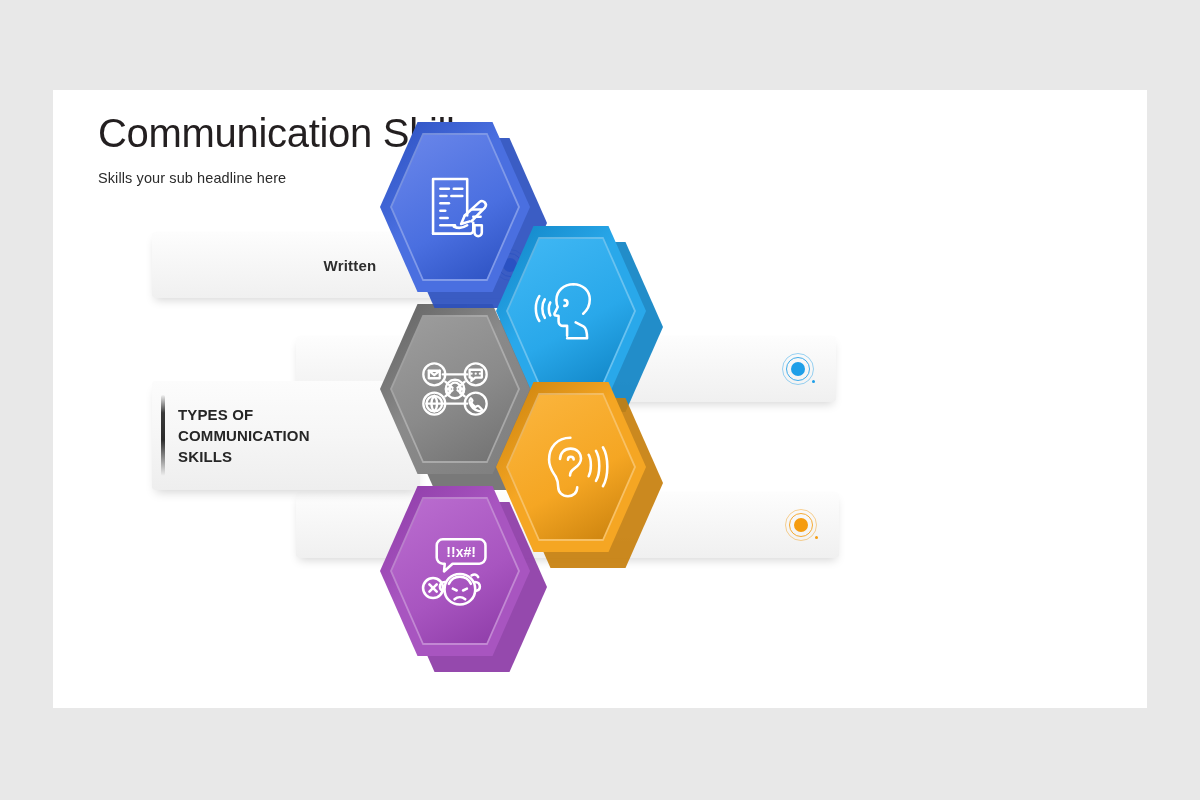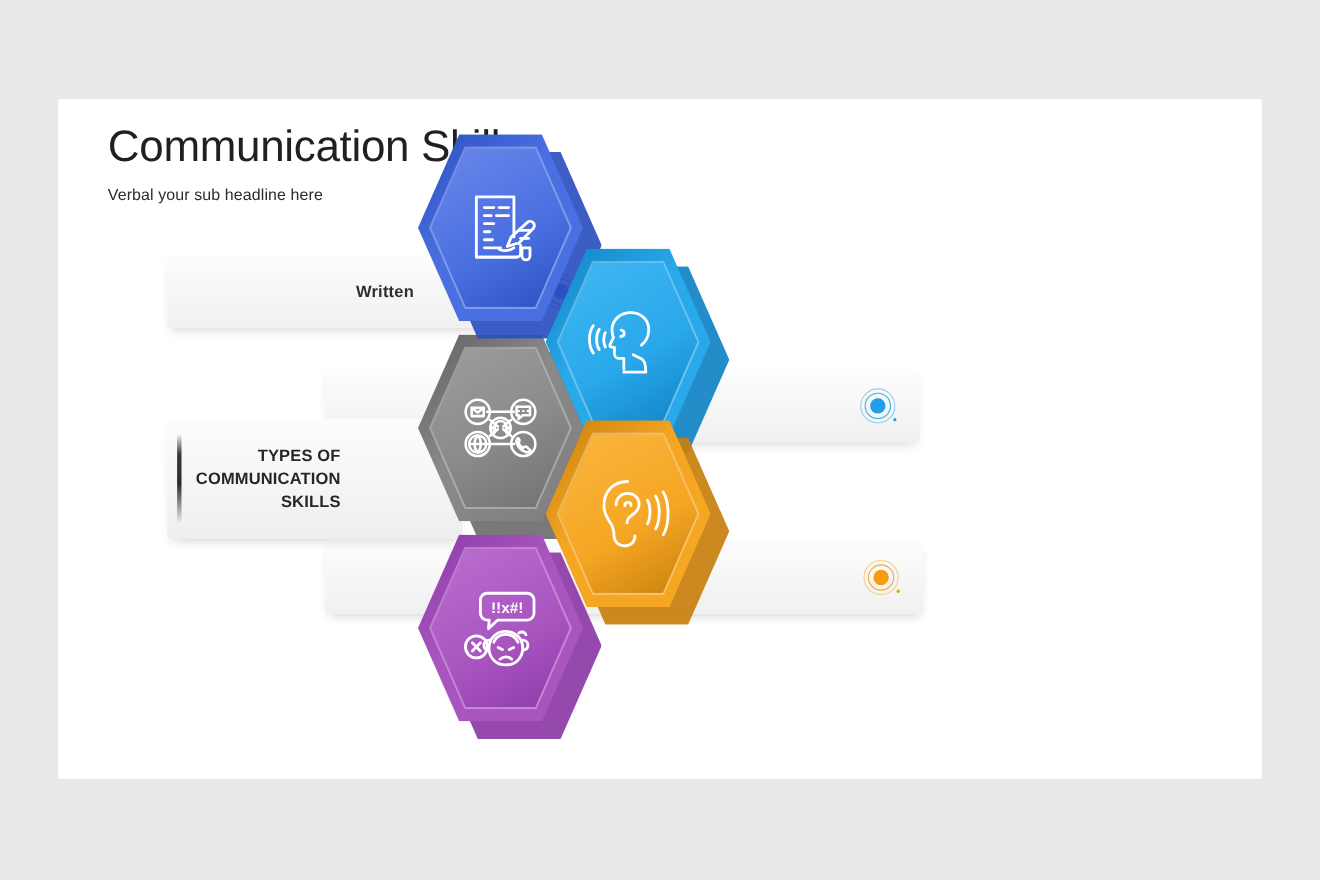--- a/index.html
+++ b/index.html
@@ -108,21 +108,20 @@
   
   #center-plate {
     position: absolute;
     left: 99px;
     top: 291px;
     width: 268px;
     height: 109px;
     background: linear-gradient(180deg, #fcfcfc 0%, #f6f6f6 50%, #eeeeee 100%);
     border-radius: 3px;
     box-shadow: 0 6px 10px -4px rgba(0,0,0,0.18);
-    text-align: right;
   }
   #center-plate::before {
     content: "";
     position: absolute;
     left: 9px; top: 14px;
     width: 4px; height: 81px;
     background: linear-gradient(180deg, #f0f0f0 0%, #3a3a3a 22%, #2a2a2a 55%, #f0f0f0 100%);
     border-radius: 2px;
   }
   #center-plate-text {
@@ -195,21 +194,21 @@
     clip-path: polygon(25% 0%, 75% 0%, 100% 50%, 75% 100%, 25% 100%, 0% 50%);
   }
 </style>
 </head>
 <body>
 
 <div id="slide">
 
   <div id="header">
     <div id="page-title">Communication Skills</div>
-    <div id="page-subtitle">Verbal your sub headline here</div>
+    <div id="page-subtitle">Skills your sub headline here</div>
   </div>
 
   <div id="stage">
 
     <div class="bar" id="bar-0" style="left: 99px; top: 142px; width: 396px;">
       <span class="bar-label">Written</span>
       <span class="marker" id="marker-0" style="color: rgb(47, 109, 224);">
         <span class="ring-outer"></span>
         <span class="ring-mid"></span>
         <span class="core"></span>

